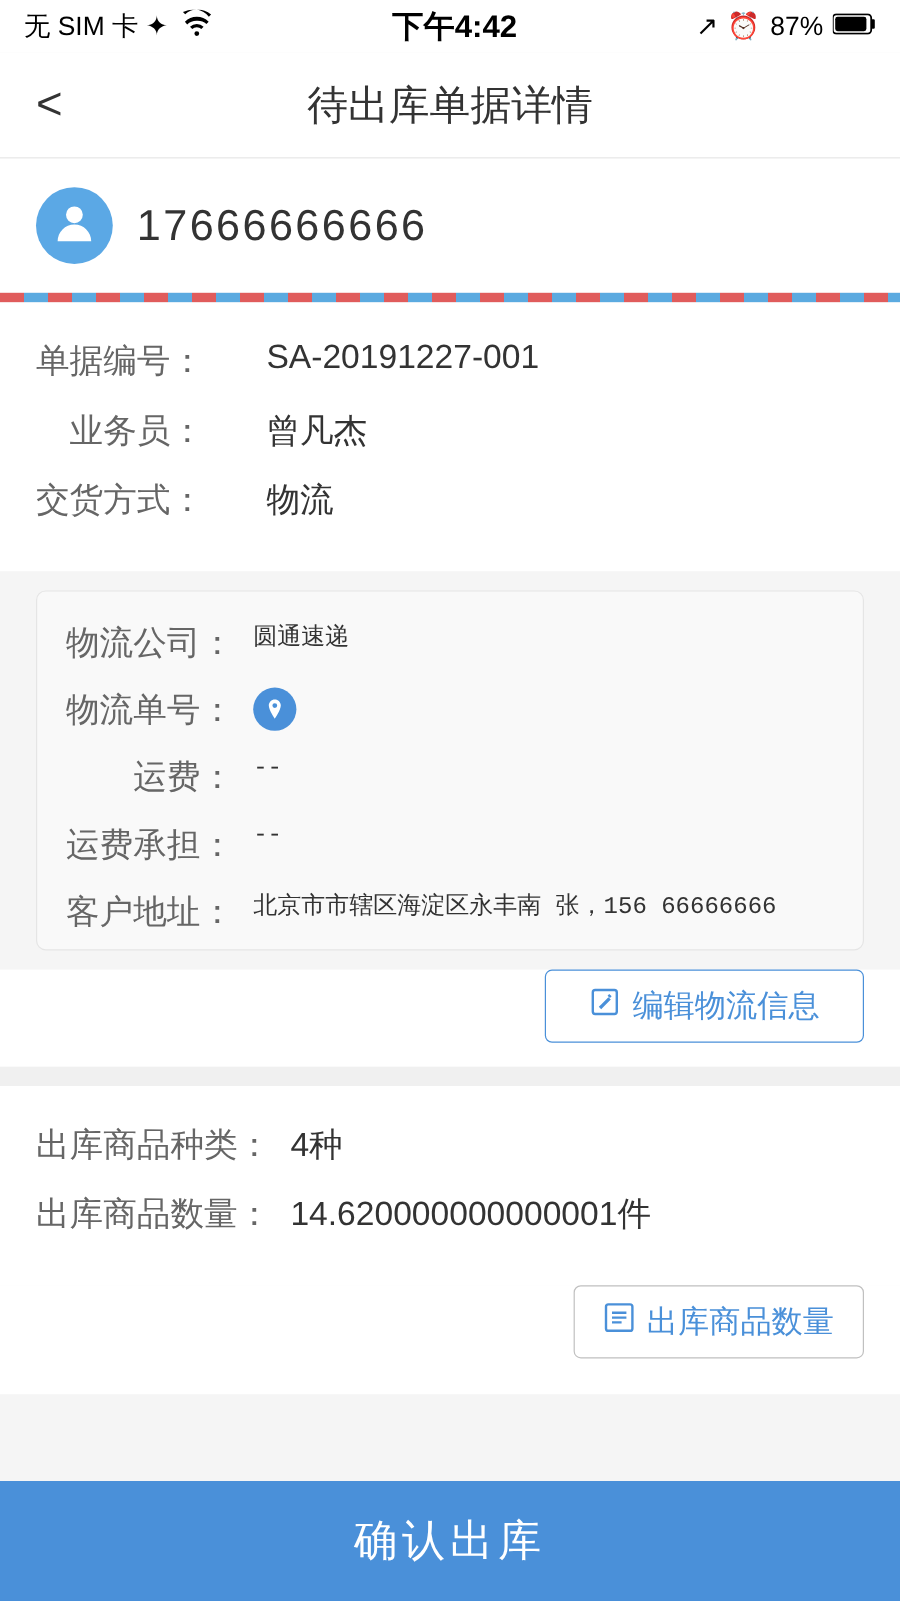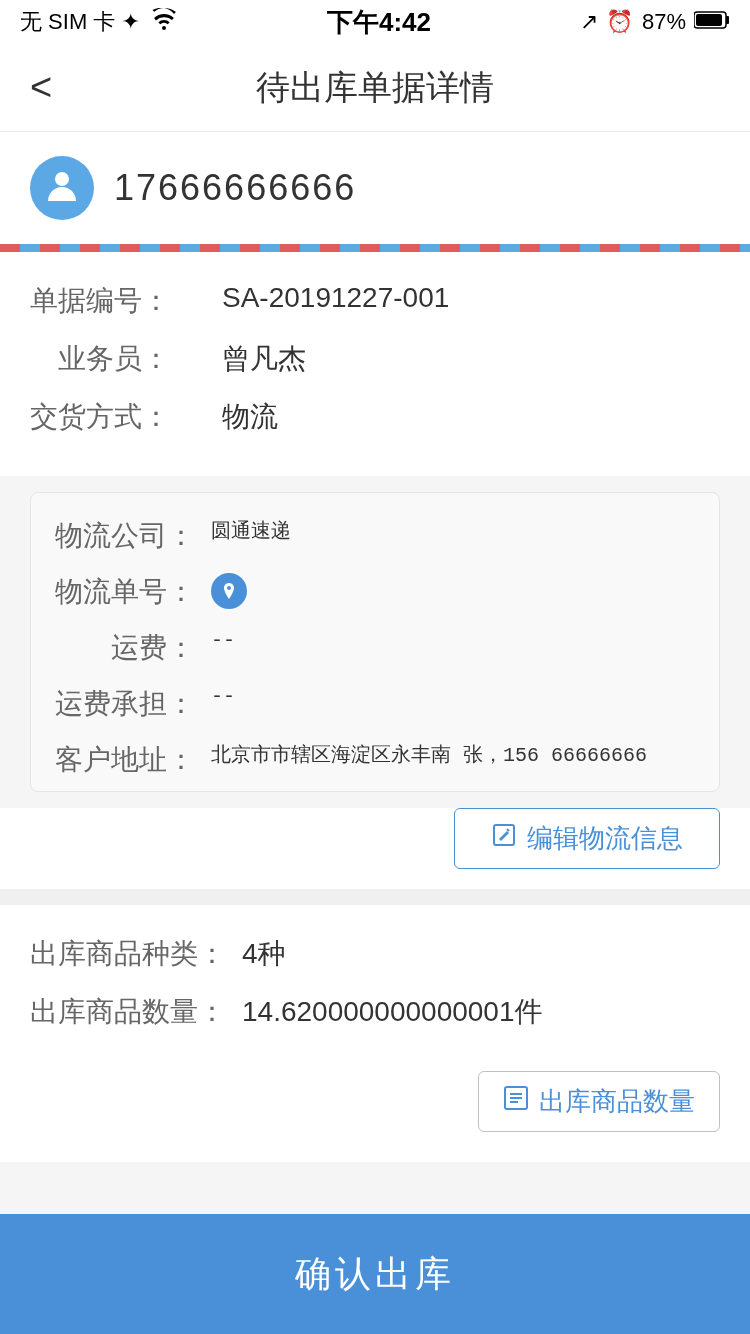--- a/index.html
+++ b/index.html
@@ -241,21 +241,21 @@
       gap: 10px;
       font-size: 26px;
       color: #4a90d9;
       background: #fff;
       cursor: pointer;
     }
 
     
     .bottom-bar {
       width: 750px;
-      height: 120px;
+      height: 100px;
       background: #4a90d9;
       display: flex;
       align-items: center;
       justify-content: center;
       position: fixed;
       bottom: 0;
       left: 0;
       cursor: pointer;
     }
     .confirm-btn-text {

